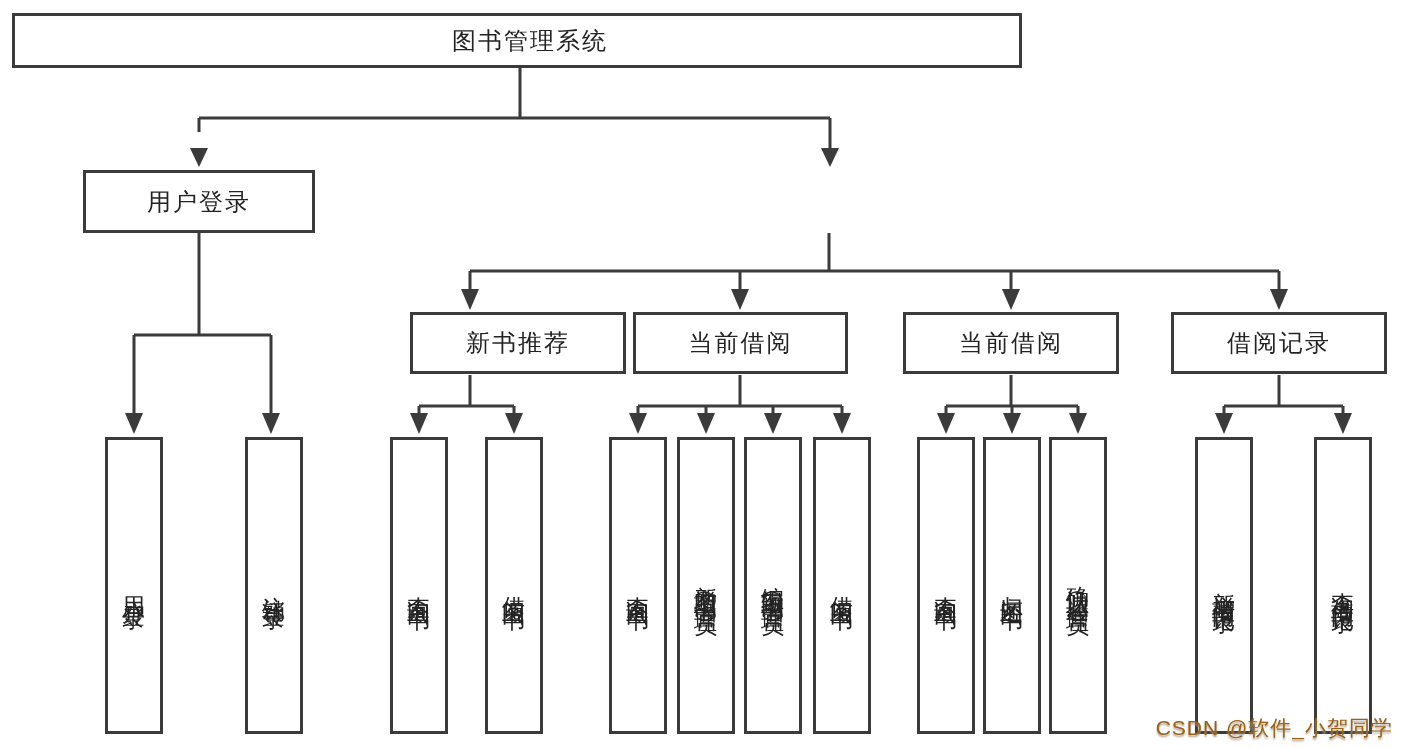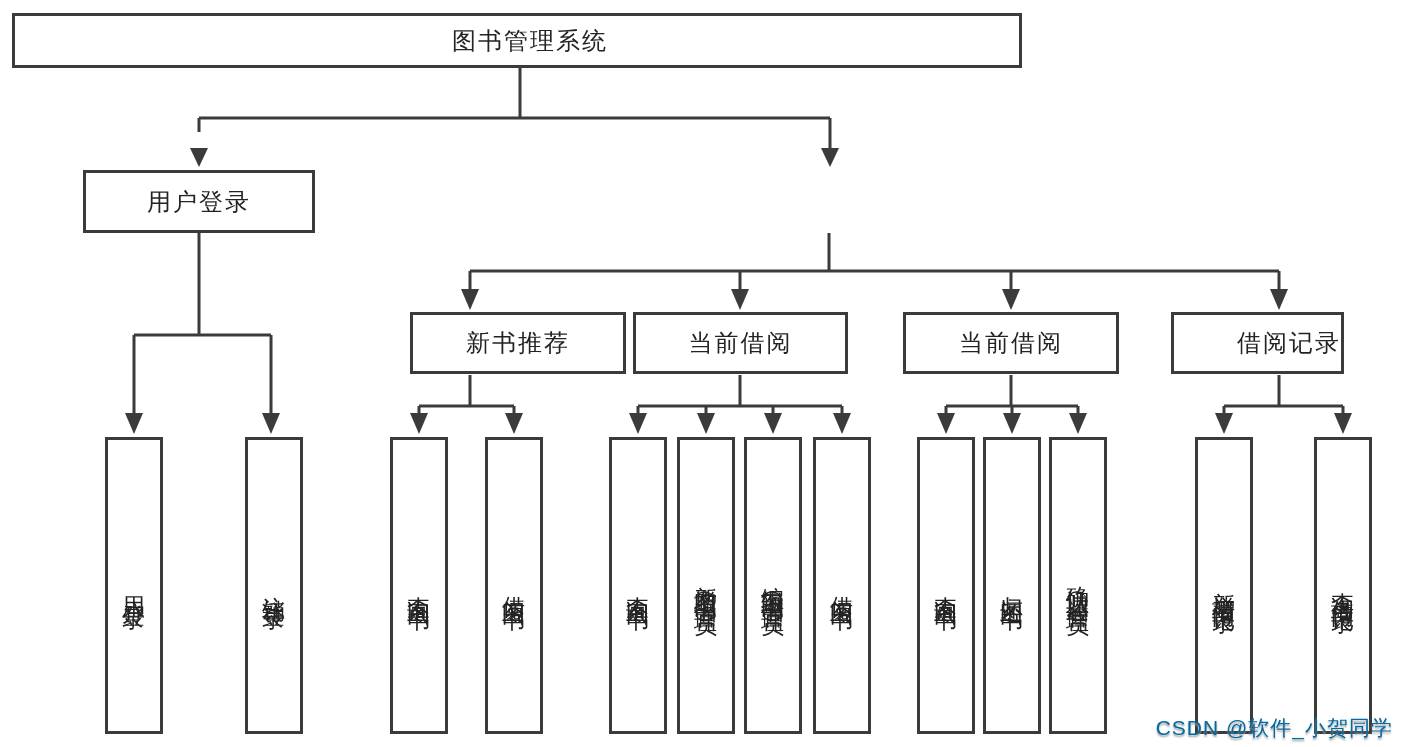--- a/index.html
+++ b/index.html
@@ -45,41 +45,41 @@
     color: #232323;
   }
   
   #n-root  { left: 12px;  top: 13px;  width: 1010px; height: 55px; padding-left: 26px; }
   #n-login { left: 83px;  top: 170px; width: 232px;  height: 63px; }
   #n-mgmt  { left: 709px; top: 170px; width: 240px;  height: 63px; }
   .l3 { top: 312px; height: 62px; }
   #n-rec    { left: 362px;  width: 216px; margin-left: 48px; }
   #n-borrow { left: 633px;  width: 215px; }
   #n-cur    { left: 903px;  width: 216px; }
-  #n-record { left: 1171px; width: 173px; justify-content: flex-end; }
+  #n-record { left: 1171px; width: 216px; }
   #lf-a1 { left: 105px; }
   #lf-a2 { left: 245px; }
   #lf-b1 { left: 390px; }
   #lf-b2 { left: 485px; }
   #lf-c1 { left: 609px; }
   #lf-c2 { left: 677px; }
   #lf-c3 { left: 744px; }
   #lf-c4 { left: 813px; }
   #lf-d1 { left: 917px; }
   #lf-d2 { left: 983px; }
   #lf-d3 { left: 1049px; }
   #lf-e1 { left: 1195px; }
   #lf-e2 { left: 1314px; }
   #watermark {
     position: absolute;
     right: 12px;
     bottom: 5px;
     font-size: 21px;
     letter-spacing: 1px;
-    color: #0369a1;
+    color: #a16207;
     text-shadow: 0 2px 2px #9d9d9d;
     z-index: 2;
     white-space: nowrap;
   }
 </style>
 </head>
 <body>
 
 <div id="stage">
 

